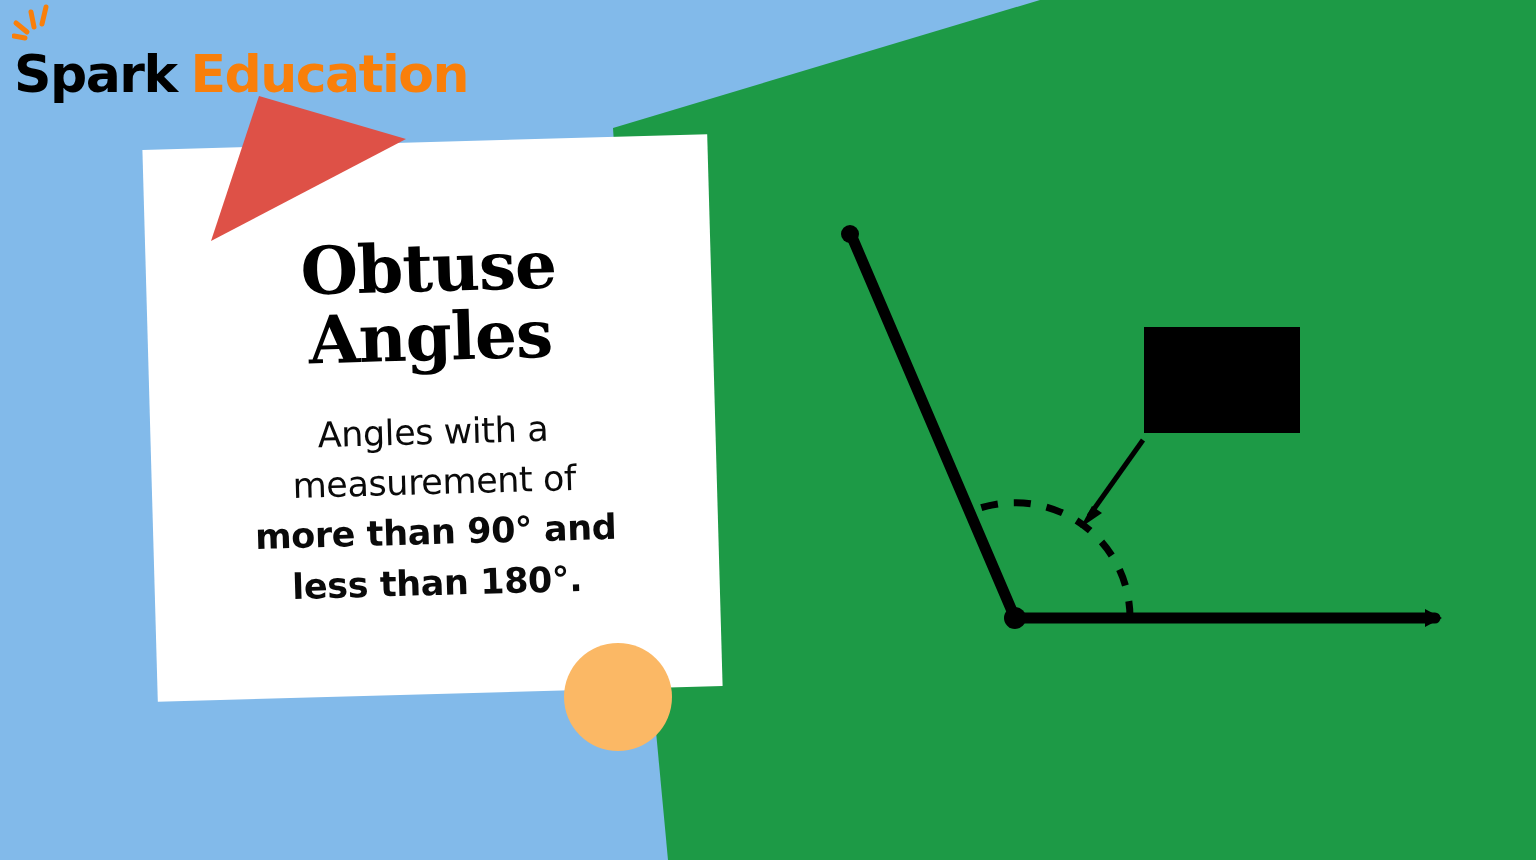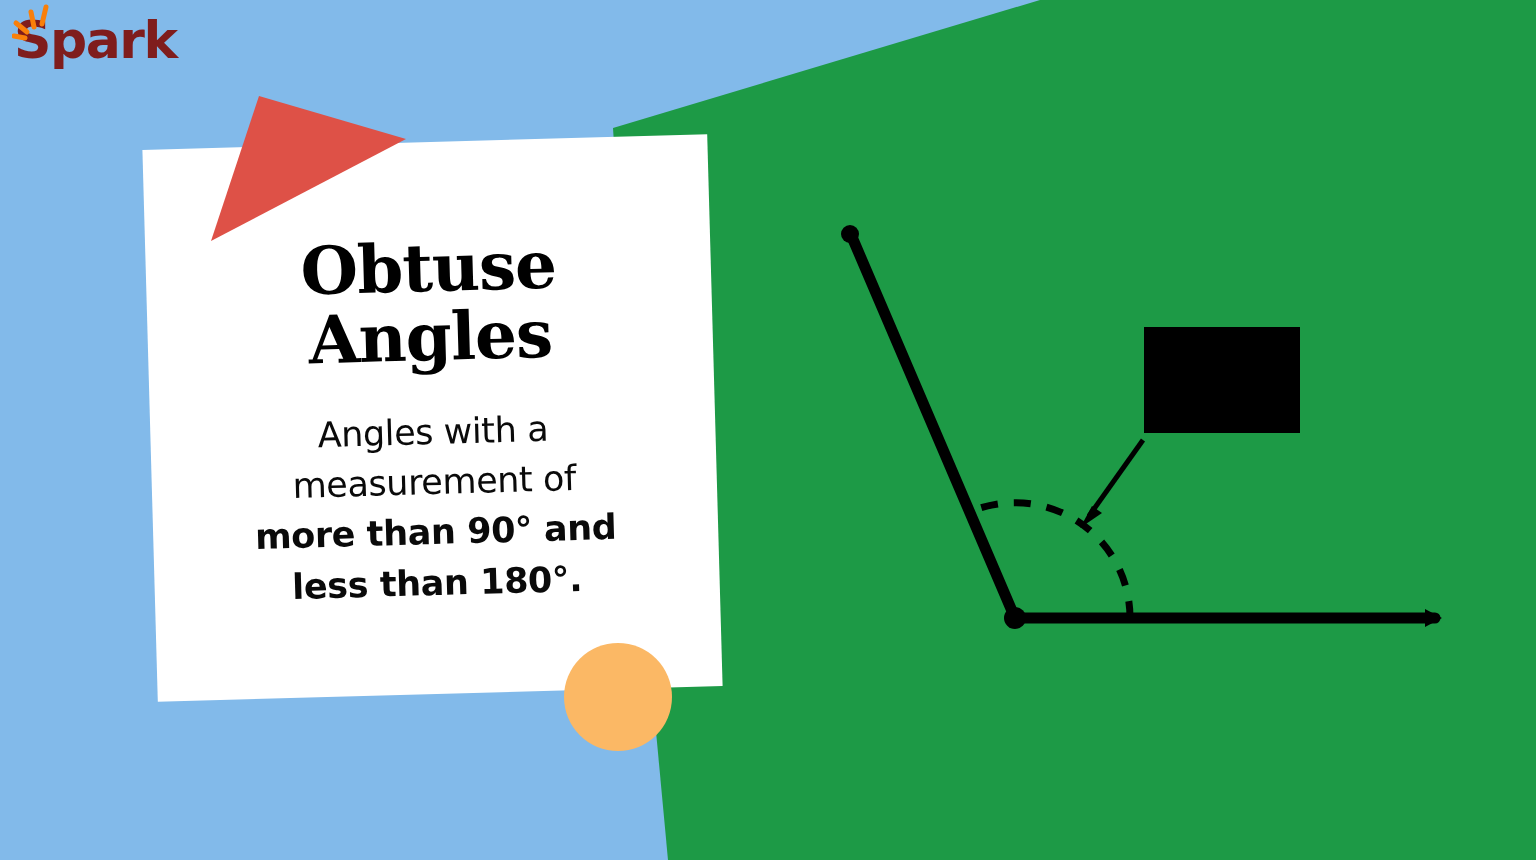--- a/index.html
+++ b/index.html
@@ -39,21 +39,21 @@
     white-space: nowrap;
     line-height: 1;
     z-index: 40;
   }
   #logo .word {
     font-family: "DejaVu Sans", sans-serif;
     font-weight: bold;
     font-size: 52px;
     letter-spacing: -1.5px;
   }
-  #logo .word.spark { color: #7f1d1d; }
+  #logo .word.spark { color: #000000; margin-top: 34px; }
   #logo .word.education {
     color: #F97F0A;
     margin-left: 14px;
   }
   #logo-spark-icon {
     position: absolute;
     left: -2px;
     top: -10px;
     width: 56px;
     height: 44px;
@@ -195,15 +195,16 @@
   <div id="logo">
     <svg id="logo-spark-icon" viewBox="0 0 56 44">
       <g stroke="#F97F0A" stroke-width="5" stroke-linecap="round">
         <line x1="30" y1="20" x2="34" y2="3"></line>
         <line x1="22" y1="23" x2="19" y2="8"></line>
         <line x1="15" y1="28" x2="4" y2="19"></line>
         <line x1="13" y1="34" x2="2" y2="32"></line>
       </g>
     </svg>
     <span class="word spark">Spark</span>
+    <span class="word education">Education</span>
   </div>
 
 </div>
 
 </body></html>

